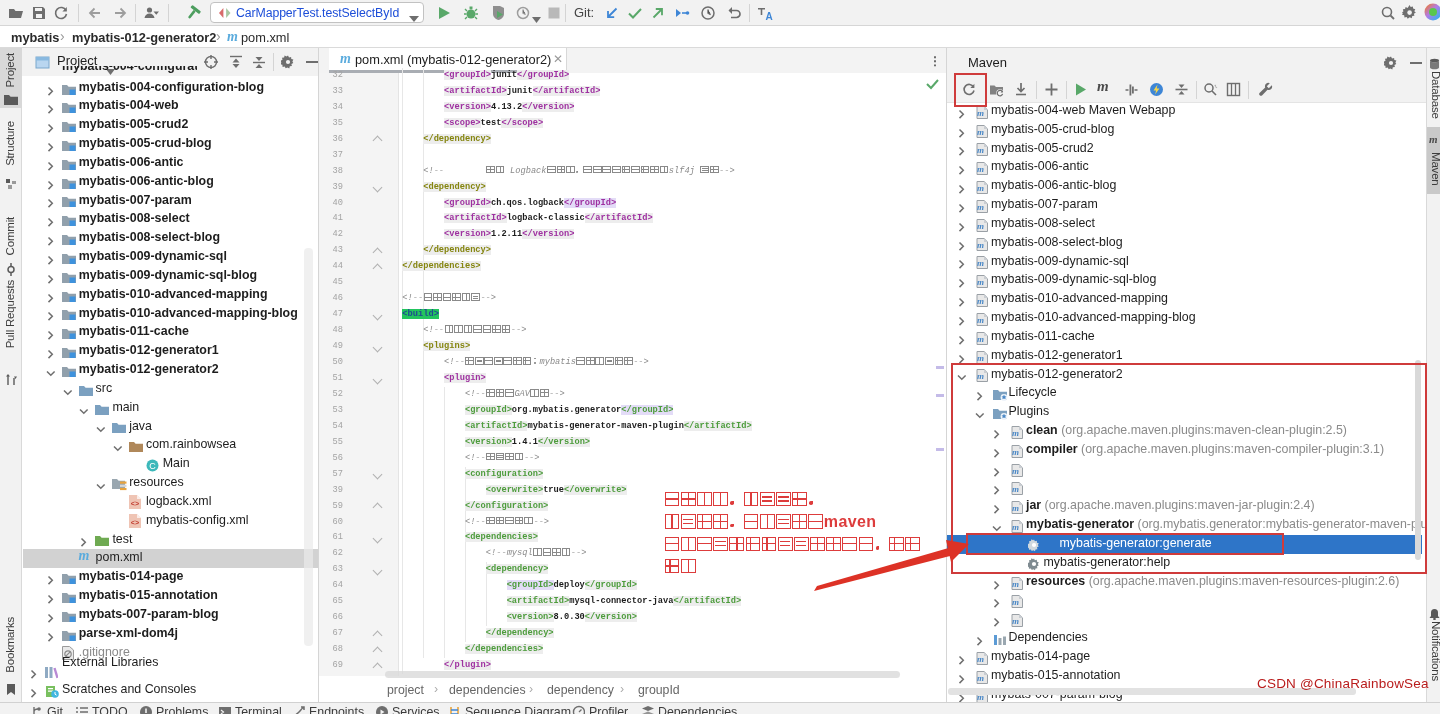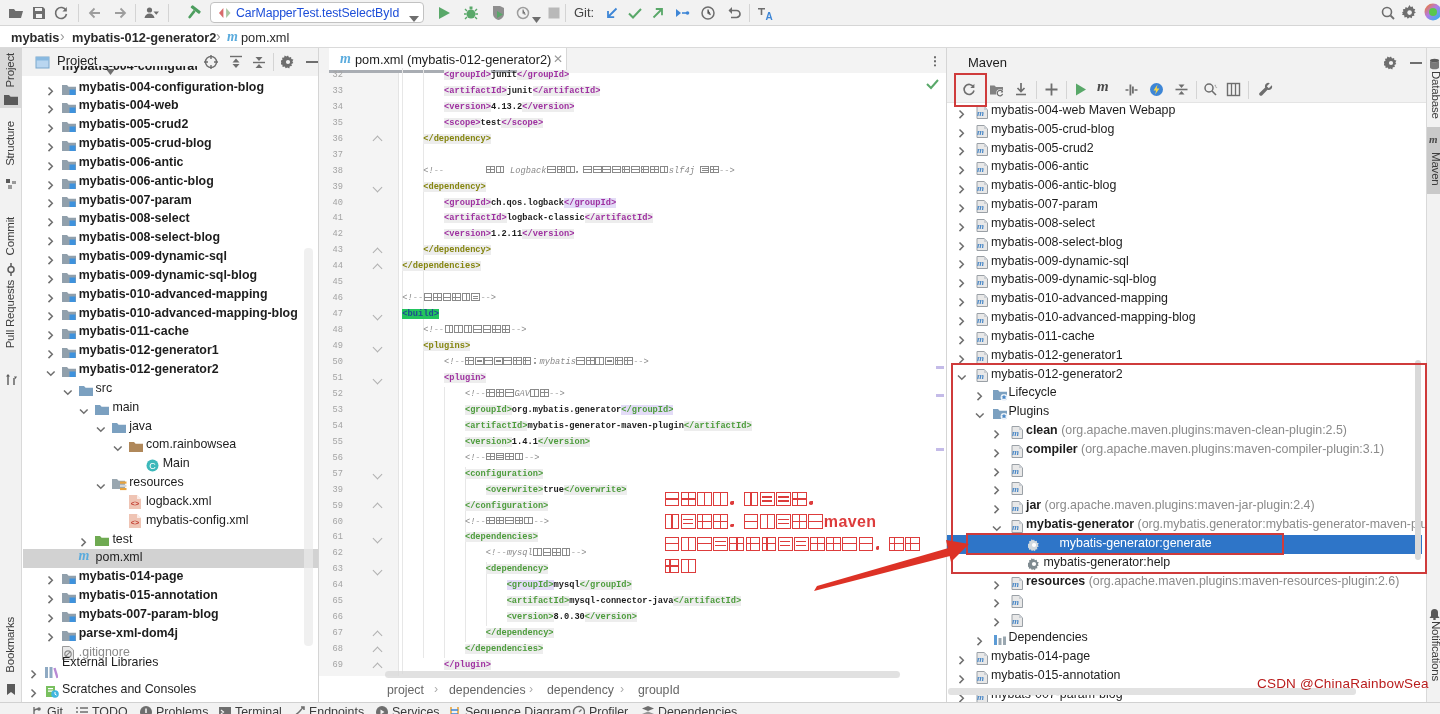--- a/index.html
+++ b/index.html
@@ -546,21 +546,21 @@
 <div class="cl" style="top:498.5px">                <span class="g">&lt;/configuration&gt;</span></div>
 <div class="gn" style="top:514.5px">60</div>
 <div class="cl" style="top:514.5px">                <span class="c">&lt;!--<i class="cj e"></i><i class="cj e"></i><i class="cj a"></i><i class="cj b"></i><i class="cj c"></i>--&gt;</span></div>
 <div class="gn" style="top:530.4px">61</div>
 <div class="cl" style="top:530.4px">                <span class="g">&lt;dependencies&gt;</span></div>
 <div class="gn" style="top:546.4px">62</div>
 <div class="cl" style="top:546.4px">                    <span class="c">&lt;!--mysql<i class="cj c"></i><i class="cj a"></i><i class="cj b"></i><i class="cj c"></i>--&gt;</span></div>
 <div class="gn" style="top:562.4px">63</div>
 <div class="cl" style="top:562.4px">                    <span class="g">&lt;dependency&gt;</span></div>
 <div class="gn" style="top:578.3px">64</div>
-<div class="cl" style="top:578.3px">                        <span class="g lav">&lt;groupId&gt;</span><span class="v">mysql</span><span class="g">&lt;/groupId&gt;</span></div>
+<div class="cl" style="top:578.3px">                        <span class="g lav">&lt;groupId&gt;</span><span class="v">deploy</span><span class="g">&lt;/groupId&gt;</span></div>
 <div class="gn" style="top:594.2px">65</div>
 <div class="cl" style="top:594.2px">                        <span class="g">&lt;artifactId&gt;</span><span class="v">mysql-connector-java</span><span class="g">&lt;/artifactId&gt;</span></div>
 <div class="gn" style="top:610.2px">66</div>
 <div class="cl" style="top:610.2px">                        <span class="g">&lt;version&gt;</span><span class="v">8.0.30</span><span class="g">&lt;/version&gt;</span></div>
 <div class="gn" style="top:626.1px">67</div>
 <div class="cl" style="top:626.1px">                    <span class="g">&lt;/dependency&gt;</span></div>
 <div class="gn" style="top:642.1px">68</div>
 <div class="cl" style="top:642.1px">                <span class="g">&lt;/dependencies&gt;</span></div>
 <div class="gn" style="top:658.0px">69</div>
 <div class="cl" style="top:658.0px">            <span class="m">&lt;/plugin&gt;</span></div>

